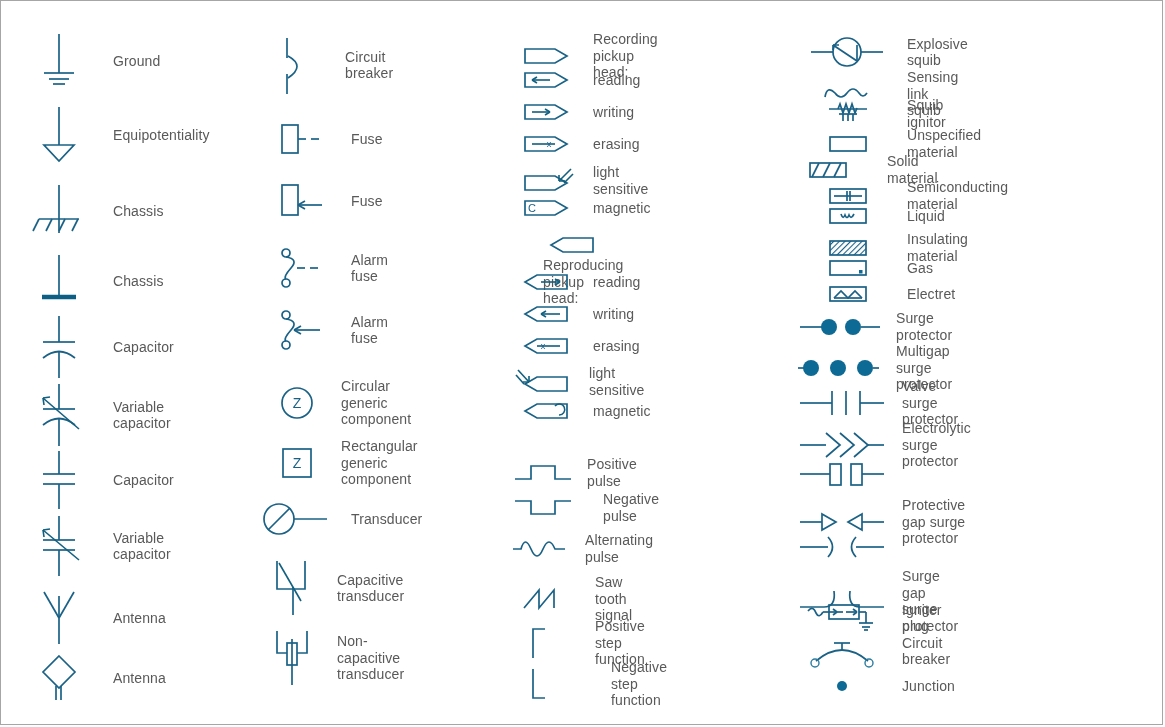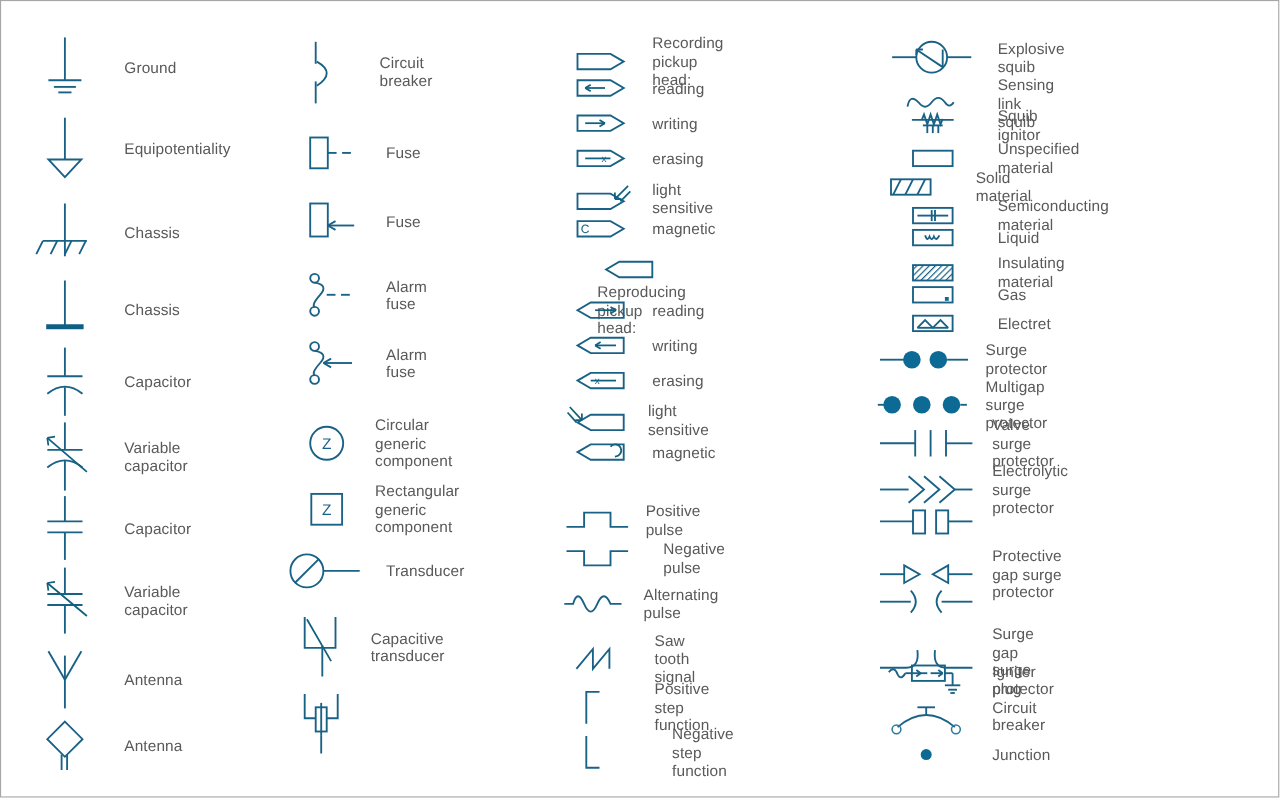--- a/index.html
+++ b/index.html
@@ -274,20 +274,22 @@
     <div class="row" style="left:270px; top:626px;">
       <span class="sym">
         <svg width="50" height="62" viewBox="0 0 50 62">
           <path class="s" d="M6,4 L6,26 L16,26"></path>
           <path class="s" d="M36,4 L36,26 L26,26"></path>
           <rect class="s" x="16" y="16" width="10" height="22"></rect>
           <line class="s" x1="21" y1="12" x2="21" y2="42"></line>
           <line class="s" x1="21" y1="42" x2="21" y2="58"></line>
         </svg>
       </span>
+      <span class="lbl" style="margin-left:16px;">Non-capacitive
+transducer</span>
     </div>
   </div>
 
   <div class="col">
 
     <div class="row" style="left:520px; top:30px;">
       <span class="sym">
         <svg width="50" height="24" viewBox="0 0 50 24">
           <polygon class="s" points="4,5 34,5 46,12 34,19 4,19"></polygon>
         </svg>

